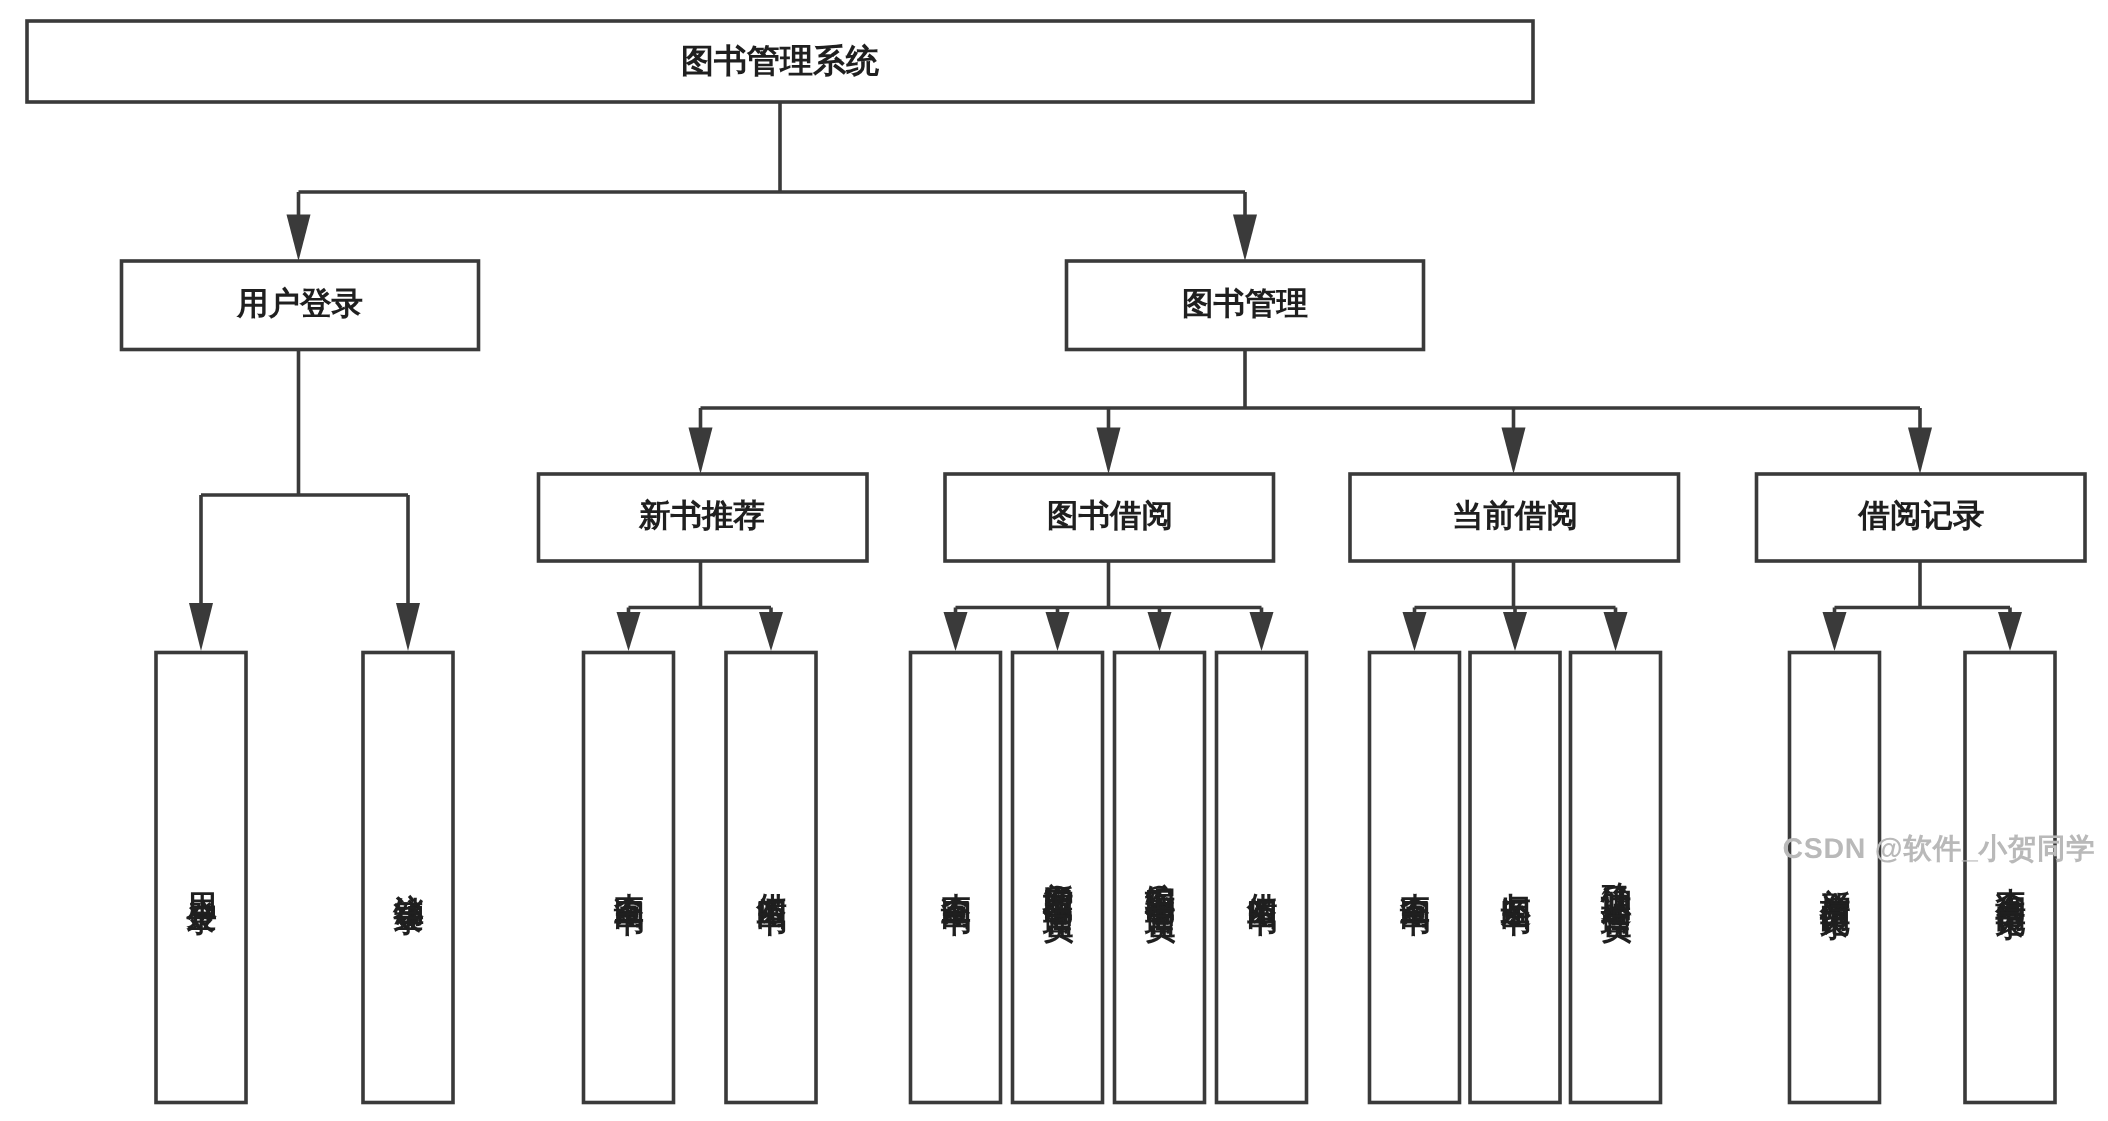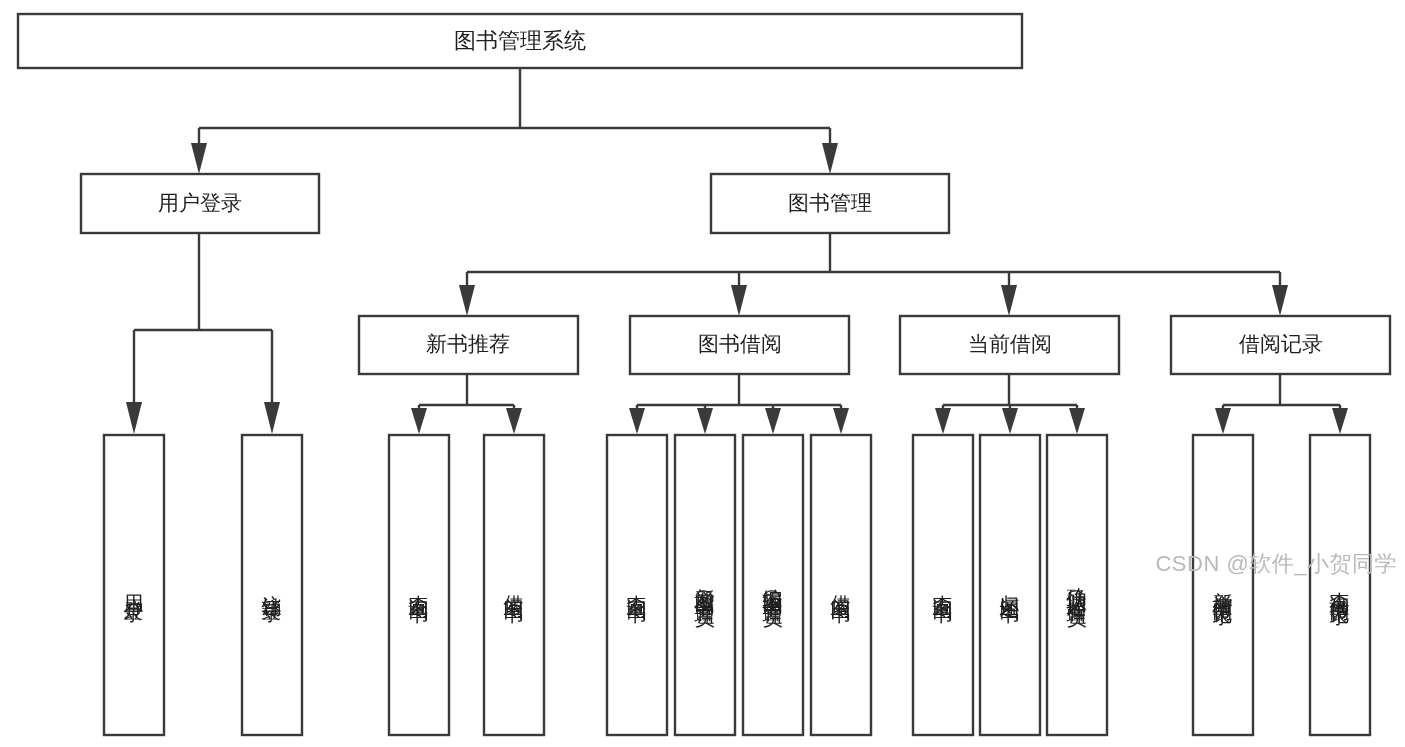--- a/index.html
+++ b/index.html
@@ -11,20 +11,21 @@
     width: 1405px;
     height: 747px;
     font-family: "Liberation Sans", "DejaVu Sans", sans-serif;
     overflow: hidden;
   }
   #diagram-root {
     position: relative;
     width: 1405px;
     height: 585px;
     background: #ffffff;
+    font-weight: bold;
   }
   svg#diagram-svg {
     position: absolute;
     top: 0;
     left: 0;
     width: 1405px;
     height: 747px;
     display: block;
   }
   .node-box {
@@ -70,21 +71,21 @@
     text-align: center;
     white-space: nowrap;
     pointer-events: none;
     user-select: none;
   }
   .watermark {
     position: absolute;
     right: 8px;
     bottom: 6px;
     font-family: "Liberation Sans", "DejaVu Sans", sans-serif;
-    font-size: 22px;
+    font-size: 19px;
     color: #b9b9b9;
     letter-spacing: 0.5px;
     white-space: nowrap;
   }
 </style>
 </head>
 <body>
 
 <div id="diagram-root">
 

